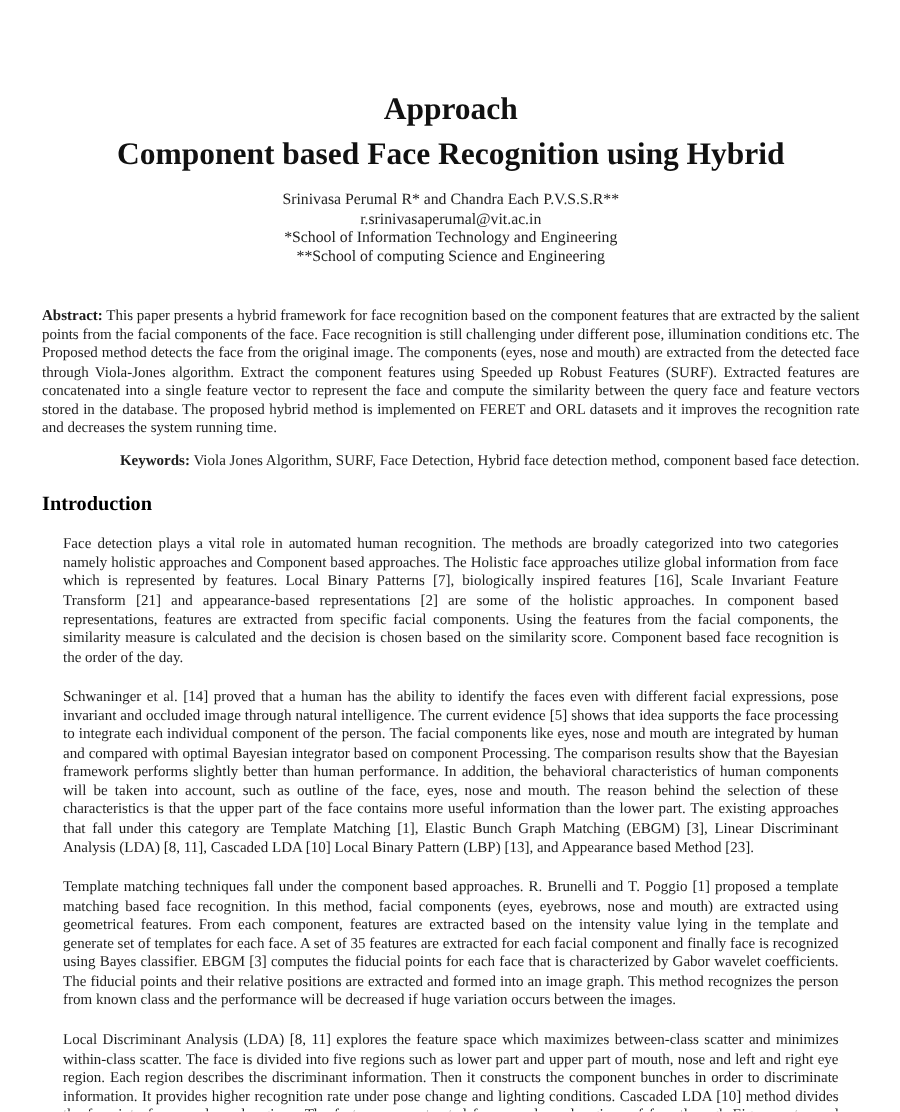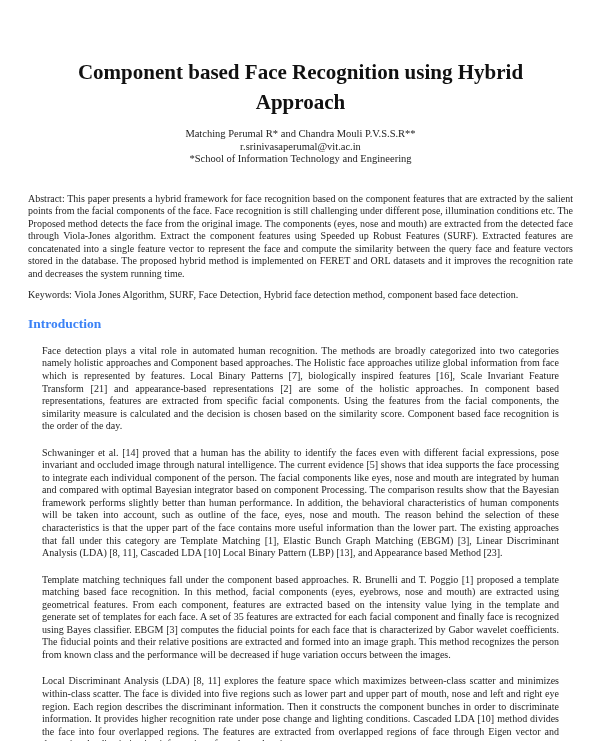--- a/index.html
+++ b/index.html
@@ -38,51 +38,52 @@
   p.abstract-par {
     margin: 27px 0 0 0;
     font-size: 10px;
     line-height: 12.55px;
     text-align: justify;
   }
   p.keywords-par {
     margin: 9px 0 0 0;
     font-size: 10px;
     line-height: 12.55px;
-    text-align: left;
+    text-align: right;
   }
-  .lead-label { font-weight: normal; }
+  .lead-label { font-weight: bold; }
   h2.section-heading {
     margin: 14px 0 1px 0;
     font-size: 13.5px;
     line-height: 15px;
     font-weight: bold;
-    color: #3b82f6;
+    color: #000000;
   }
   p.body-par {
     margin: 14px;
     font-size: 10px;
     line-height: 12.55px;
     text-align: justify;
   }
 </style>
 </head>
 <body>
 
 <div class="page">
 
   <h1 class="paper-title">
+    <span class="title-line">Approach</span>
     <span class="title-line">Component based Face Recognition using Hybrid</span>
-    <span class="title-line">Approach</span>
   </h1>
 
   <div class="author-block">
-    <div>Matching Perumal R* and Chandra Mouli P.V.S.S.R**</div>
+    <div>Srinivasa Perumal R* and Chandra Each P.V.S.S.R**</div>
     <div>r.srinivasaperumal@vit.ac.in</div>
     <div>*School of Information Technology and Engineering</div>
+    <div>**School of computing Science and Engineering</div>
   </div>
 
   <p class="abstract-par">
     <span class="lead-label">Abstract:</span>
     <span>This paper presents a hybrid framework for face recognition based on the component features that are extracted by the salient points from the facial components of the face. Face recognition is still challenging under different pose, illumination conditions etc. The Proposed method detects the face from the original image. The components (eyes, nose and mouth) are extracted from the detected face through Viola-Jones algorithm. Extract the component features using Speeded up Robust Features (SURF). Extracted features are concatenated into a single feature vector to represent the face and compute the similarity between the query face and feature vectors stored in the database. The proposed hybrid method is implemented on FERET and ORL datasets and it improves the recognition rate and decreases the system running time.</span>
   </p>
 
   <p class="keywords-par">
     <span class="lead-label">Keywords:</span>
     <span>Viola Jones Algorithm, SURF, Face Detection, Hybrid face detection method, component based face detection.</span>

